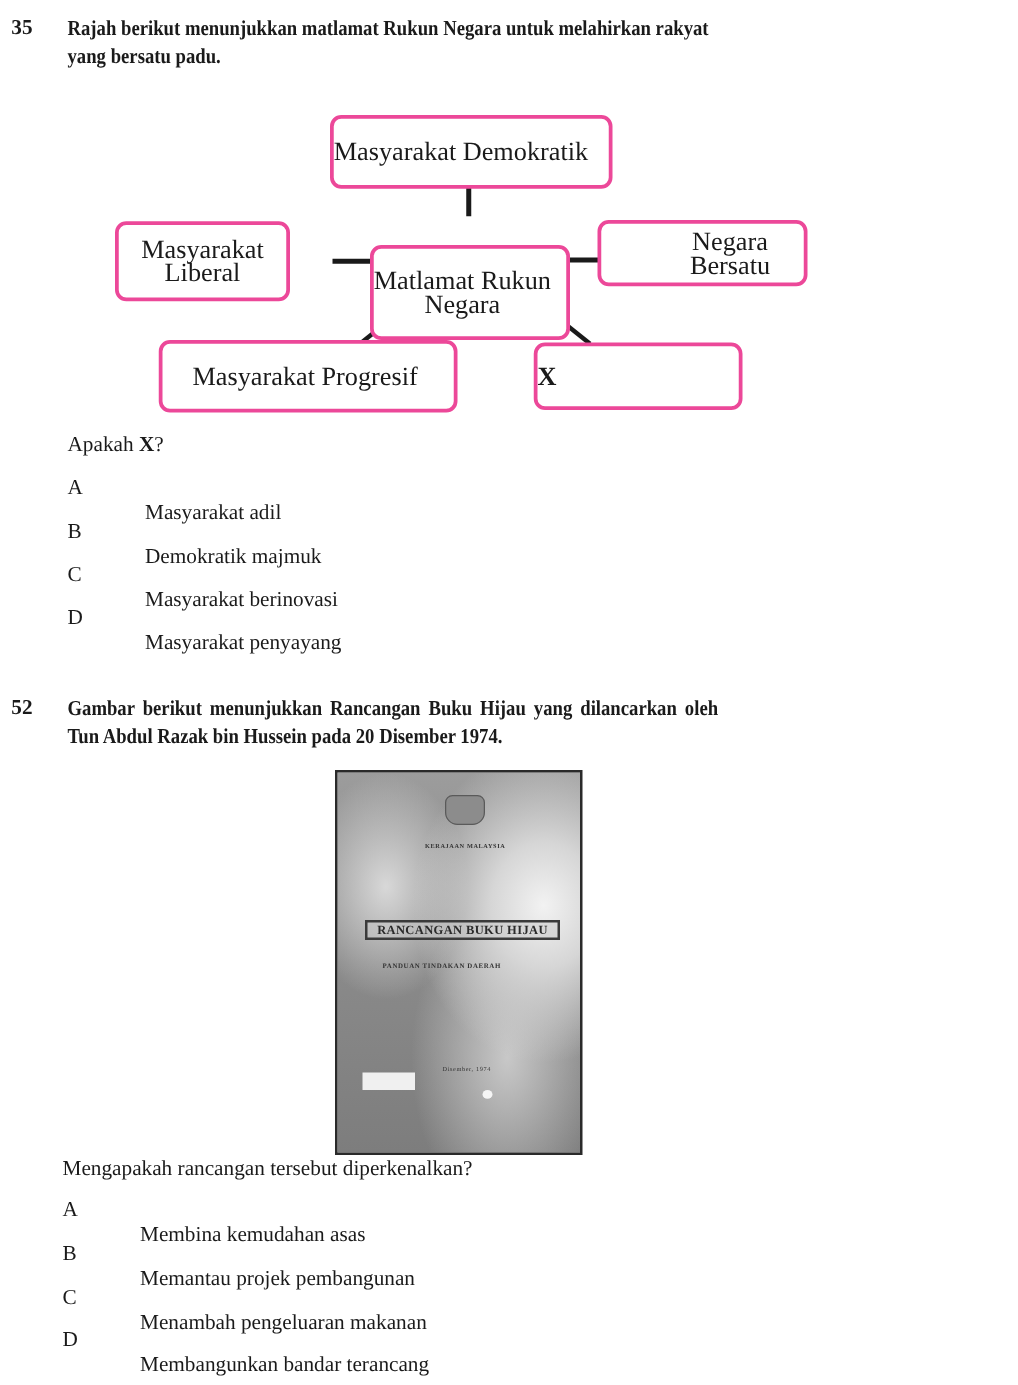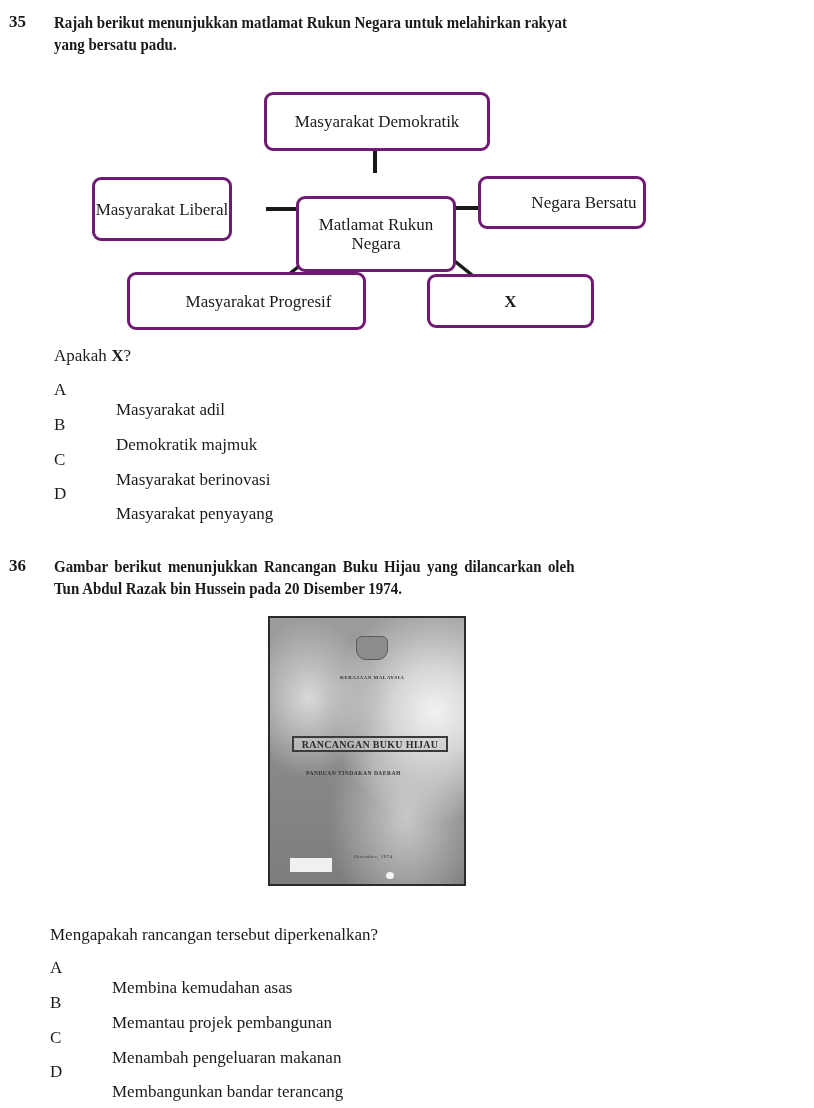--- a/index.html
+++ b/index.html
@@ -1,29 +1,29 @@
 <!DOCTYPE html>
 <html><head>
 <meta charset="utf-8">
 <style>
   html, body { margin:0; padding:0; background:#ffffff; }
   body { width:814px; height:1108px; position:relative; overflow:hidden;
          font-family:"Liberation Serif", "DejaVu Serif", serif; color:#1a1a1a; }
   .abs { position:absolute; }
   .qnum { position:absolute; font-size:17px; font-weight:bold; }
   .qtext { position:absolute; font-size:17px; font-weight:bold; line-height:22px; transform:scaleX(0.88); transform-origin:left top; }
-  .node { position:absolute; border:3px solid #701a75; border-radius:9px; background:#fff;
-          display:flex; align-items:center; justify-content:center; text-align:center;
-          font-size:17px; line-height:19px; box-sizing:border-box; }
+  .node { position:absolute; border:3px solid #ec4899; border-radius:9px; background:#fff;
+          display:flex; align-items:center; text-align:center;
+          font-size:21px; line-height:19px; box-sizing:border-box; }
   .node.bold { font-weight:bold; }
   .line { position:absolute; background:#1a1a1a; }
   .prompt { position:absolute; font-size:17px; }
   .opt-letter { position:absolute; font-size:17px; }
   .opt-text { position:absolute; font-size:17px;margin-top:20px; }
-  .cover { position:absolute; left:268px; top:616px; width:198px; height:270px;
+  .cover { position:absolute; left:268px; top:616px; width:198px; height:308px;
            border:2px solid #2a2a2a; box-sizing:border-box; overflow:hidden;
            background:
              radial-gradient(ellipse at 85% 35%, #f2f2f2 0%, #d6d6d6 18%, rgba(160,160,160,0) 45%),
              radial-gradient(ellipse at 20% 30%, #d8d8d8 0%, rgba(150,150,150,0) 30%),
              radial-gradient(ellipse at 70% 75%, #c8c8c8 0%, rgba(120,120,120,0) 40%),
              linear-gradient(180deg, #9c9c9c 0%, #8a8a8a 50%, #7d7d7d 100%); }
   .crest { position:absolute; left:86px; top:18px; width:30px; height:22px; border-radius:6px 6px 10px 10px;
            border:1px solid #5a5a5a; background:#8c8c8c; }
   .cover-small { position:absolute; font-size:5px; letter-spacing:0.5px; color:#333; white-space:nowrap; font-weight:bold; }
   .cover-title { position:absolute; left:22px; top:118px; width:156px; height:16px; border:2px solid #3a3a3a;
@@ -93,21 +93,21 @@
       <span class="opt-text" style="left:116px; top:450px;">Masyarakat berinovasi</span>
     </div>
     <div>
       <span class="opt-letter" style="left:54px; top:484px;">D</span>
       <span class="opt-text" style="left:116px; top:484px;">Masyarakat penyayang</span>
     </div>
   </div>
 </div>
 
 <div>
-  <span class="qnum" style="left:9px; top:556px;">36</span>
+  <span class="qnum" style="left:9px; top:556px;">52</span>
   <div class="qtext" style="left:54px; top:556px; width:770px;">
     <div style="word-spacing:3px;">Gambar berikut menunjukkan Rancangan Buku Hijau yang dilancarkan oleh</div>
     <div>Tun Abdul Razak bin Hussein pada 20 Disember 1974.</div>
   </div>
 
   <div class="cover">
     <div class="crest"></div>
     <div class="cover-small" style="left:70px; top:57px;">KERAJAAN MALAYSIA</div>
     <div class="cover-title">RANCANGAN BUKU HIJAU</div>
     <div class="cover-small" style="left:36px; top:152px; font-size:5.5px;">PANDUAN TINDAKAN DAERAH</div>

